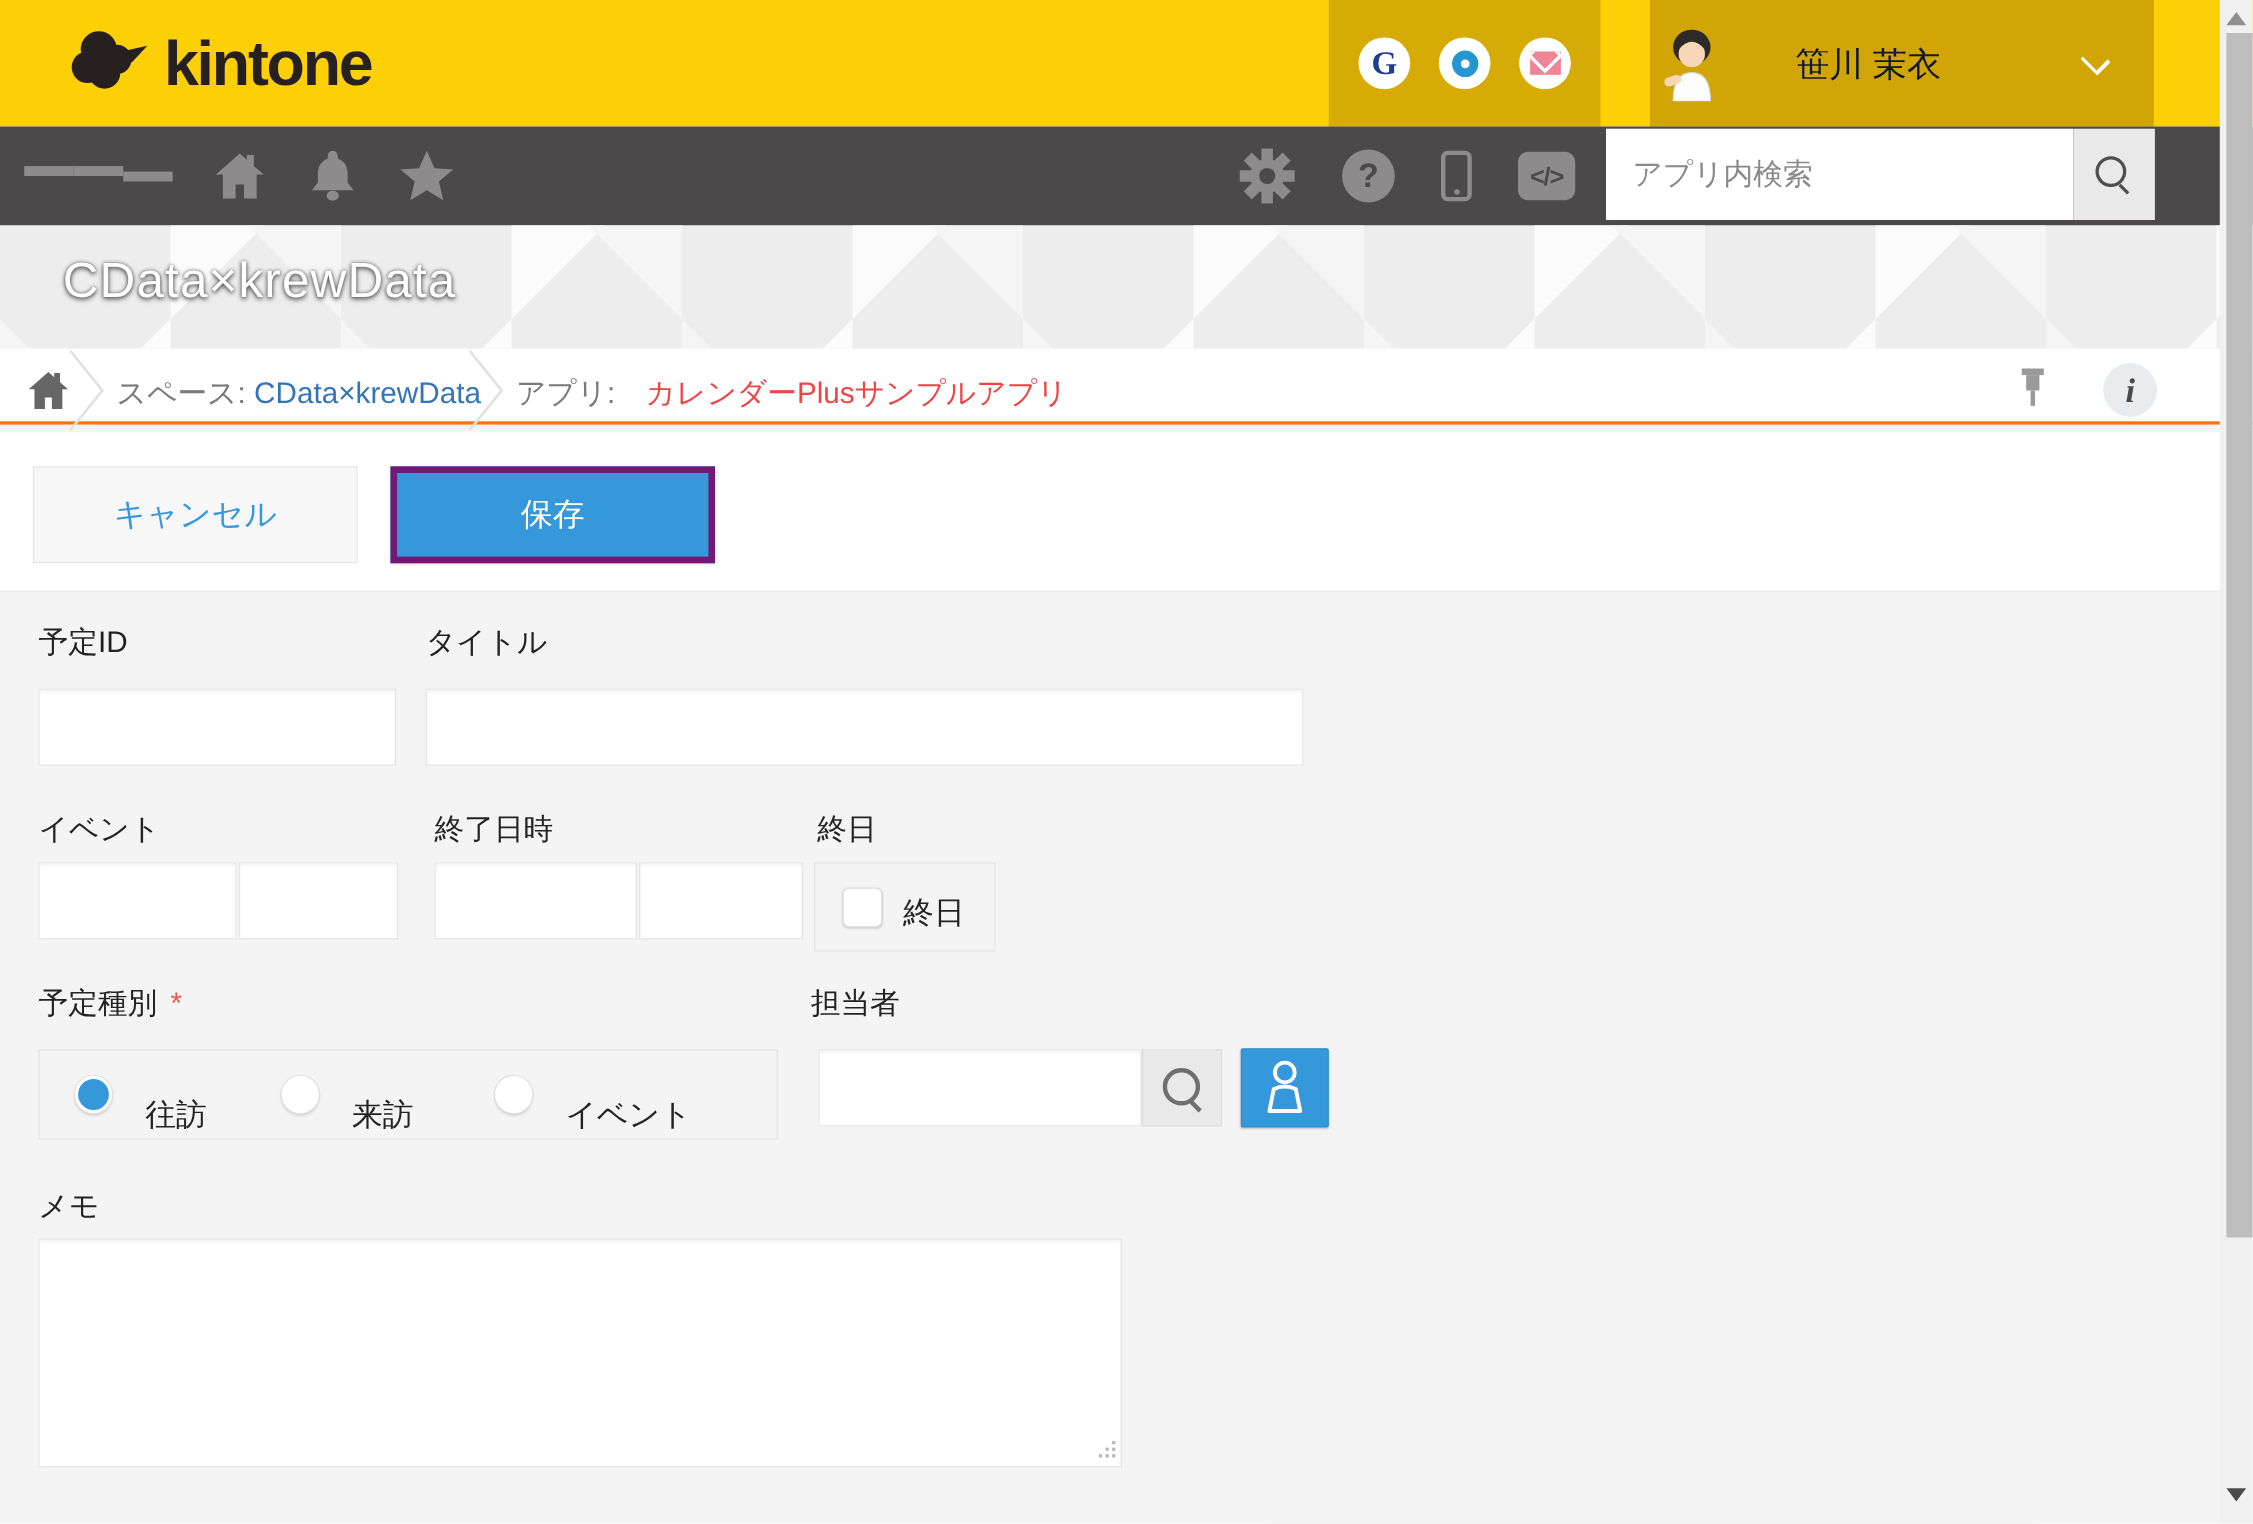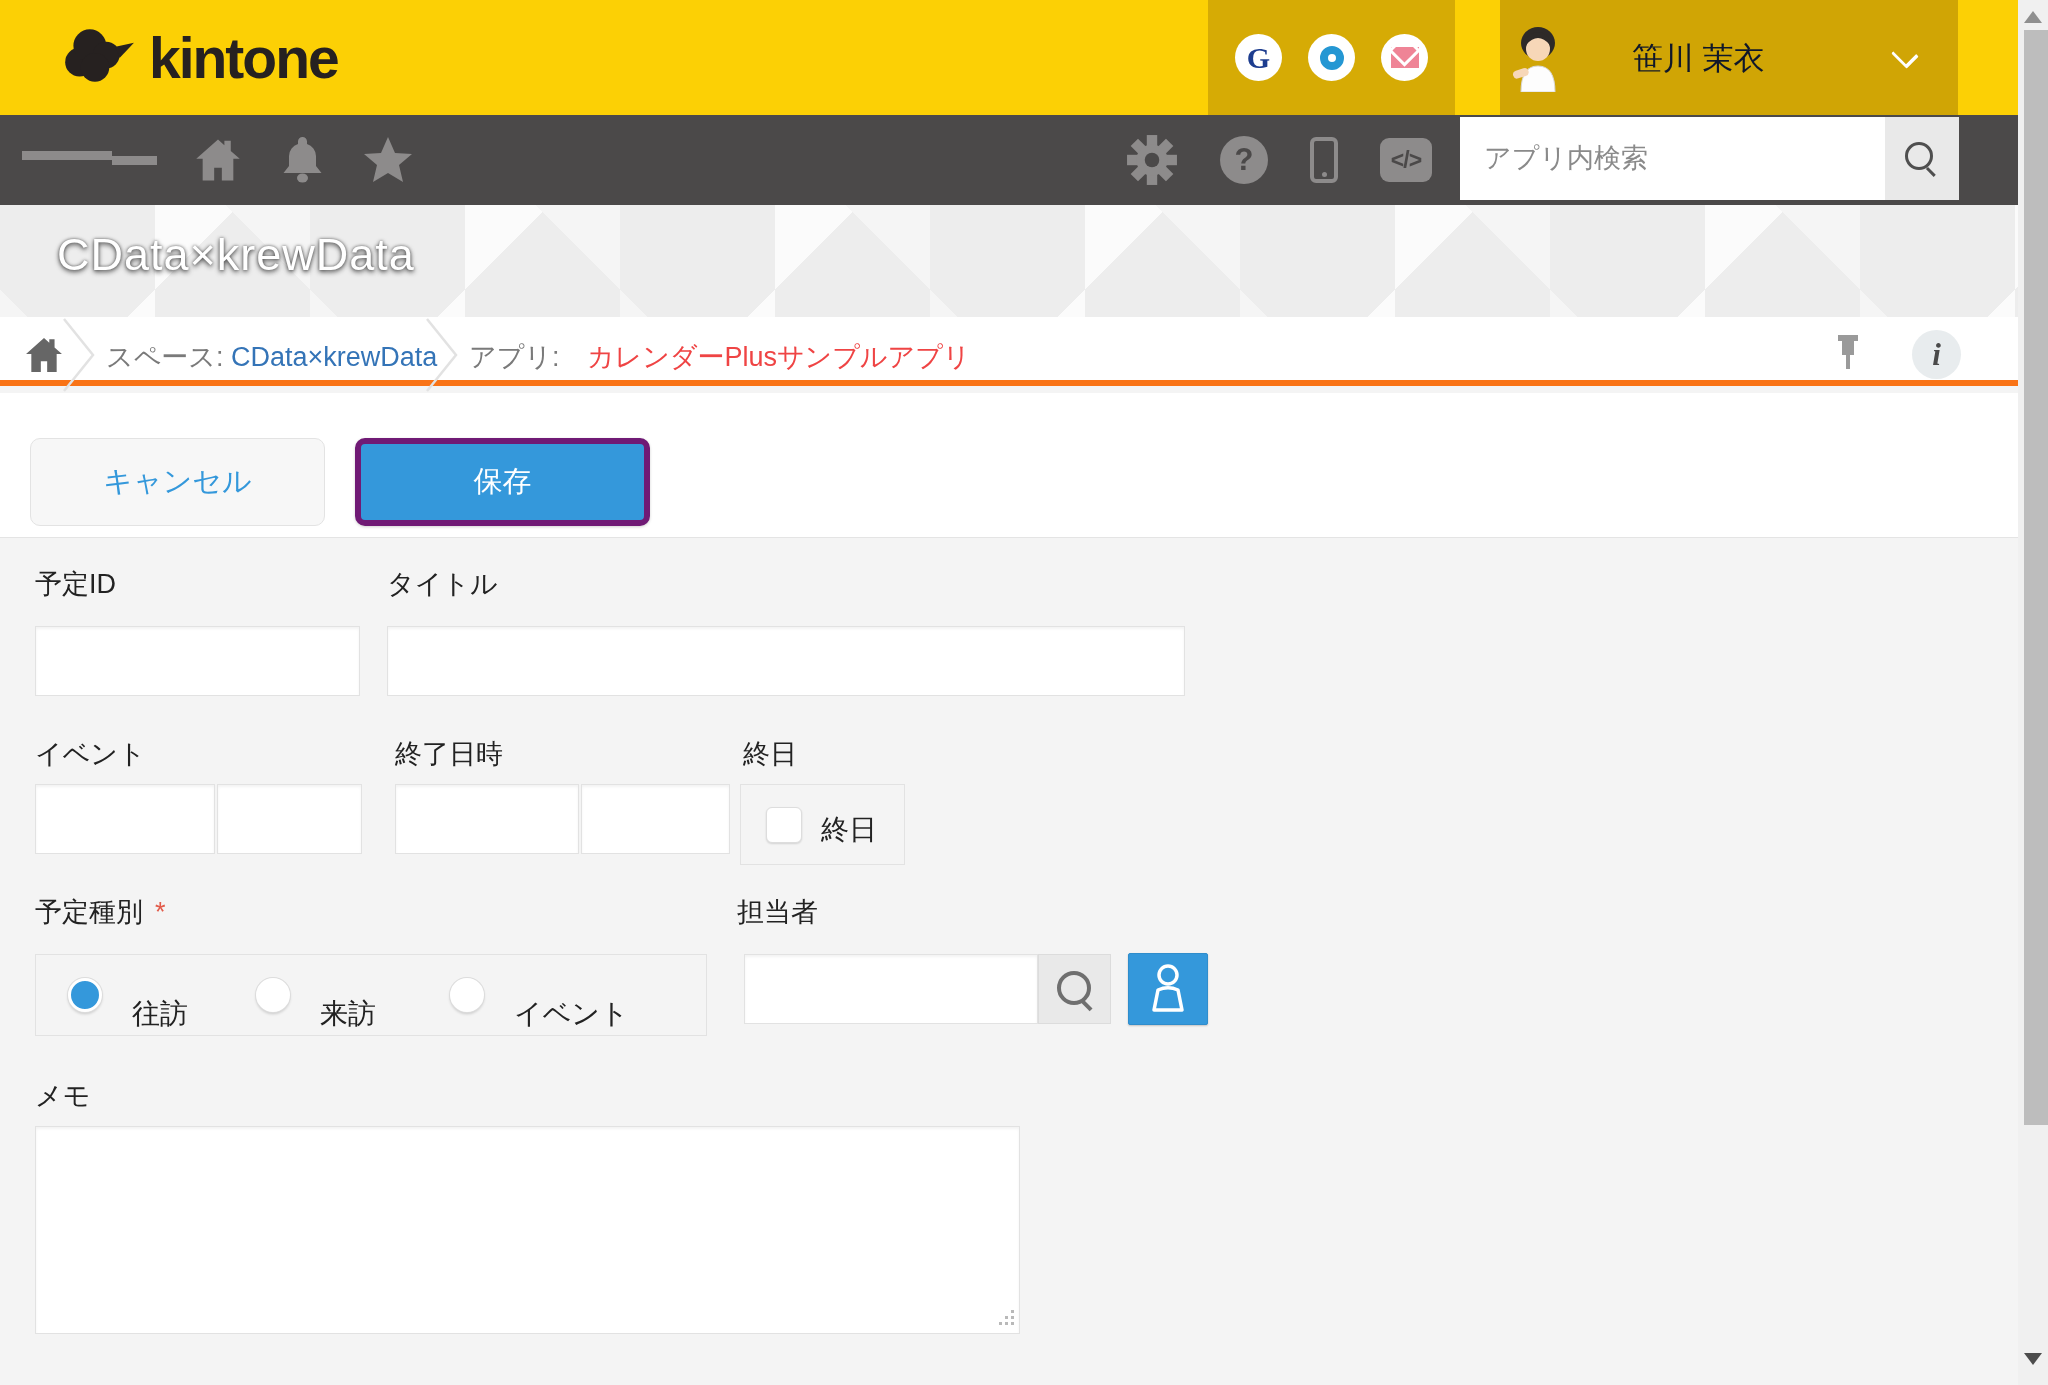--- a/index.html
+++ b/index.html
@@ -43,39 +43,39 @@
 
   
   .cover{position:absolute;left:0;top:205px;width:2048px;height:112px;background-color:#ededed;
     background-image:linear-gradient(45deg,#f5f5f5 25%,transparent 25%,transparent 75%,#f5f5f5 75%),
                      linear-gradient(-45deg,#fbfbfb 25%,transparent 25%,transparent 75%,#fbfbfb 75%);
     background-size:310px 310px;background-position:0 -70px,155px -70px;}
   .cover-title{position:absolute;left:57px;top:24px;font-size:45px;color:#fff;letter-spacing:1px;
     text-shadow:0 2px 5px rgba(70,70,70,.95),0 0 3px rgba(90,90,90,.8);}
 
   
-  .crumbbar{position:absolute;left:0;top:317px;width:2048px;height:69px;background:#fff;border-bottom:6px solid #f97316;}
+  .crumbbar{position:absolute;left:0;top:317px;width:2048px;height:69px;background:#fff;border-bottom:3px solid #f97316;}
   .crumb-home{position:absolute;left:26px;top:19px;cursor:pointer;}
   .crumb-chev{position:absolute;top:0;}
   .crumb-seg{position:absolute;top:22px;font-size:27px;white-space:nowrap;}
   .crumb-prefix{color:#7a7a7a;}
   .crumb-link{cursor:pointer;text-decoration:none;}
   .link-space{color:#3474b7;}
   .link-app{color:#ef4444;margin-left:20px;}
   .pin{position:absolute;left:1836px;top:18px;width:24px;height:42px;cursor:pointer;}
   .pin .cap{position:absolute;left:2px;top:0;width:20px;height:6px;background:#9a9a9a;}
   .pin .body{position:absolute;left:6px;top:6px;width:12px;height:14px;background:#9a9a9a;}
   .pin .tip{position:absolute;left:10px;top:20px;width:4px;height:14px;background:#9a9a9a;}
   .info-c{position:absolute;left:1912px;top:13px;width:49px;height:49px;border-radius:50%;background:#e8ecee;
     color:#4a4a4a;font-family:"Liberation Serif",serif;font-style:italic;font-weight:bold;font-size:31px;
     display:flex;align-items:center;justify-content:center;cursor:pointer;}
 
   
   .actionbar{position:absolute;left:0;top:393px;width:2048px;height:145px;background:#fff;border-bottom:1px solid #e4e4e4;}
-  .btn{position:absolute;top:31px;width:295px;height:88px;font-size:29px;display:flex;align-items:center;justify-content:center;cursor:pointer;border-radius:10px;font-family:inherit;margin-top:14px;}
+  .btn{position:absolute;top:31px;width:295px;height:88px;font-size:29px;display:flex;align-items:center;justify-content:center;cursor:pointer;border-radius:0;font-family:inherit;}
   .btn-cancel{left:30px;background:#f7f7f7;border:1px solid #e3e3e3;color:#3498db;}
   .btn-save{left:355px;background:#3498db;border:6px solid #701a75;color:#fff;box-shadow:0 1px 3px rgba(0,0,0,.18);}
 
   
   .form{position:absolute;left:0;top:538px;width:2048px;height:847px;background:#f4f4f4;padding-left:14px;}
   .fl{position:absolute;font-size:27px;color:#222;white-space:nowrap;}
   .req{color:#e25b4a;margin-left:12px;font-size:27px;}
   .tin{position:absolute;background:#fff;border:1px solid #e2e2e2;box-shadow:inset 0 2px 3px rgba(0,0,0,.05);outline:none;font-size:27px;padding:0 14px;color:#333;font-family:inherit;}
   .groupbox{position:absolute;border:1px solid #e2e2e2;}
   .checkbox{position:absolute;left:25px;top:22px;width:36px;height:36px;background:#fff;border:1px solid #ddd;border-radius:6px;box-shadow:0 1px 2px rgba(0,0,0,.14);cursor:pointer;}

